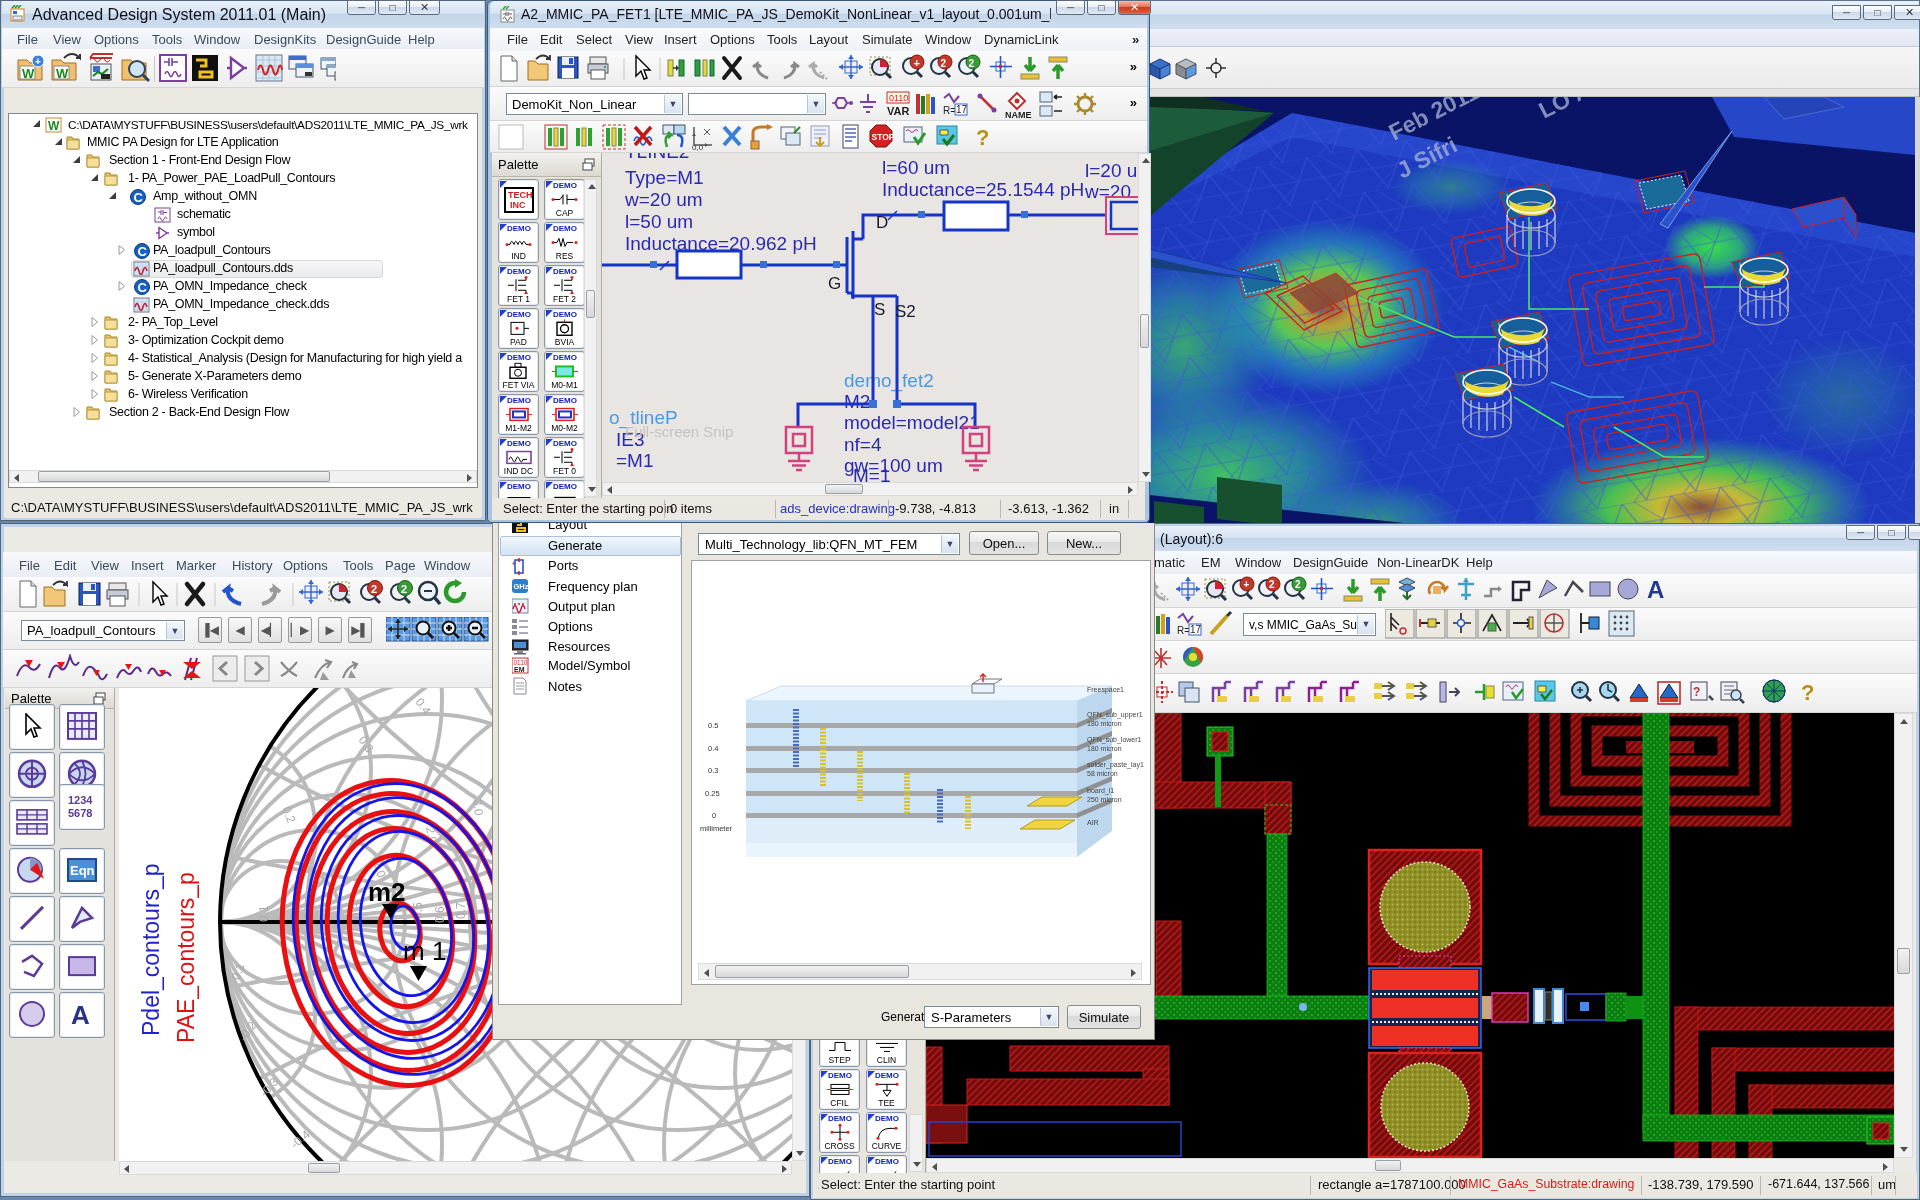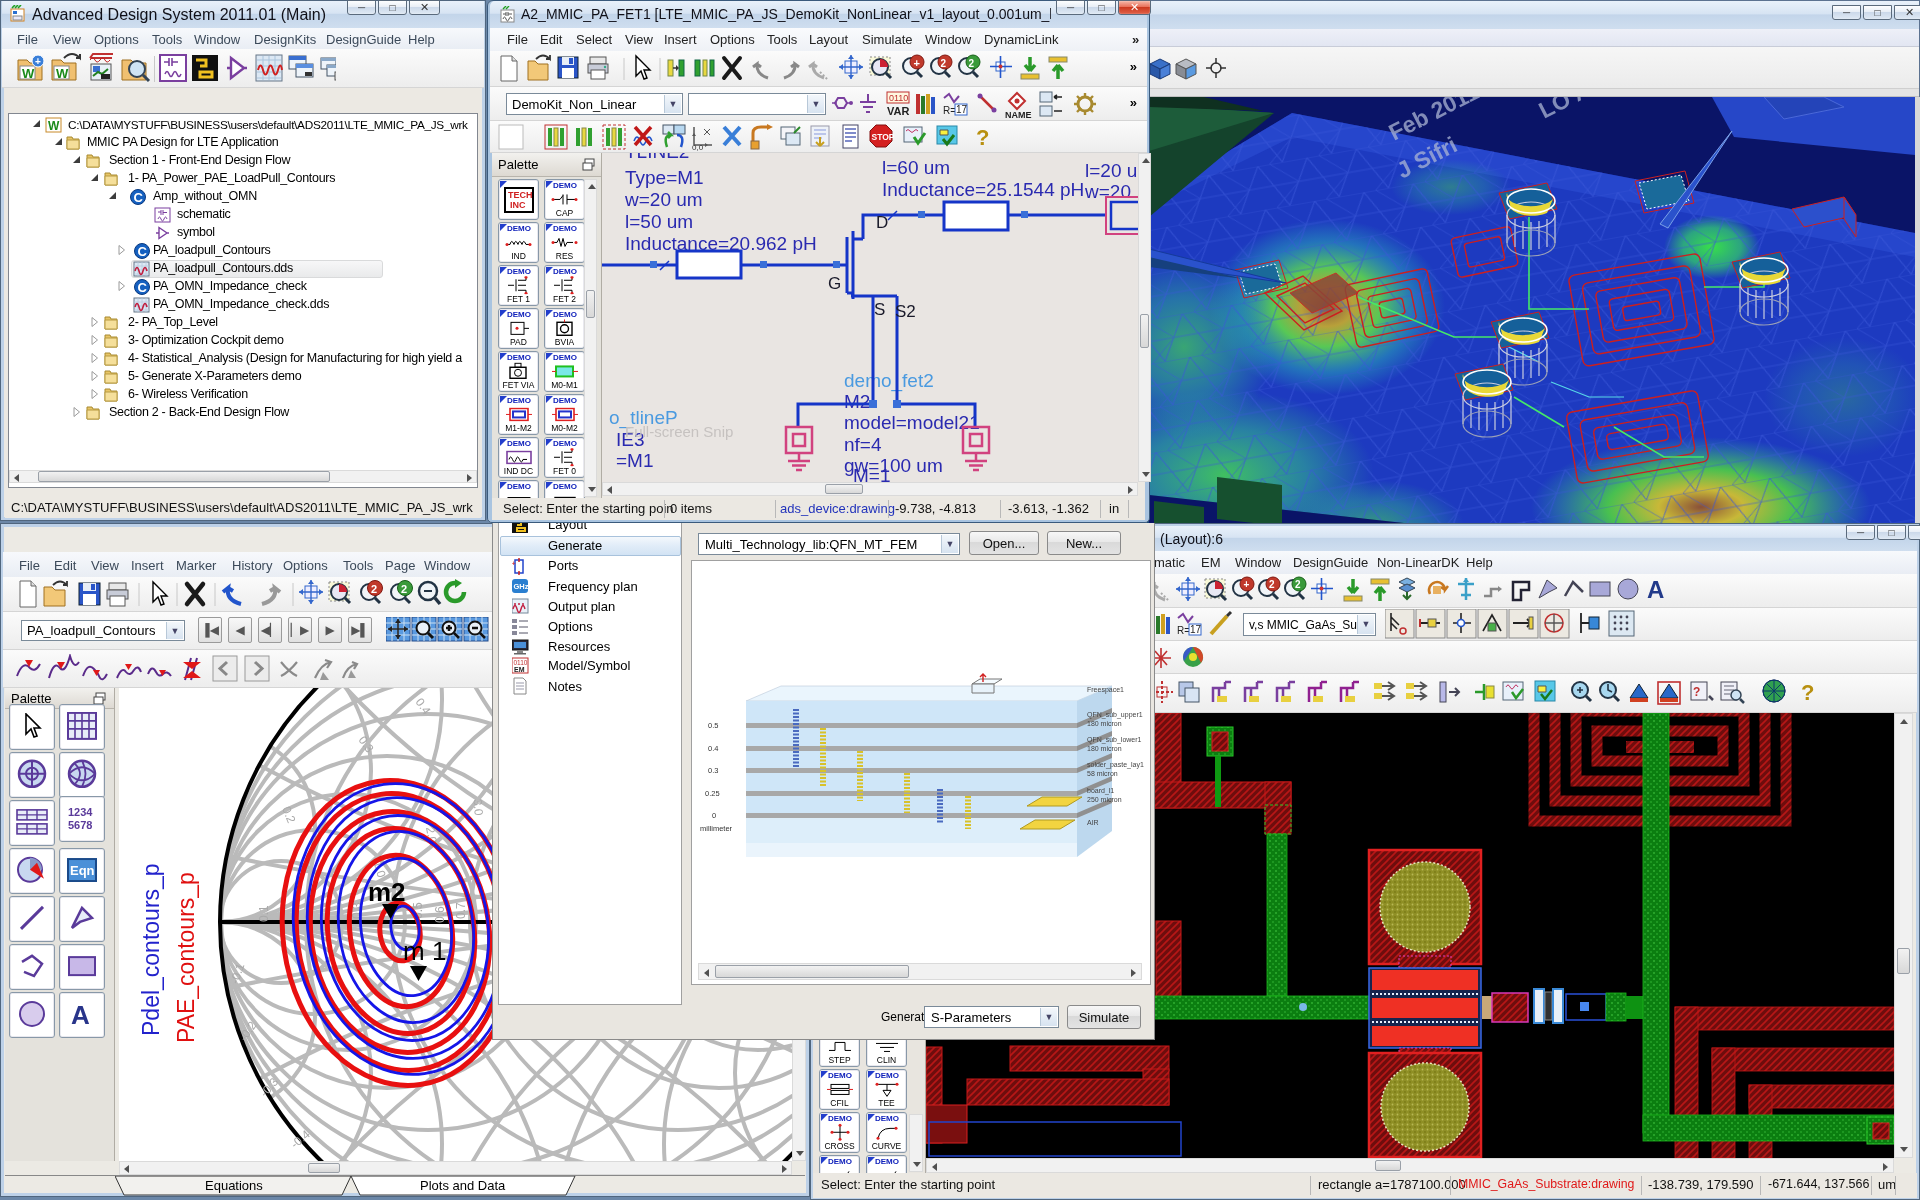--- a/index.html
+++ b/index.html
@@ -1089,21 +1089,21 @@
           <path d="M2 15 Q 15 2 28 15 M2 15 Q 15 28 28 15 M8 5 Q 18 15 8 25 M15 2 Q 22 15 15 28" stroke="#5a3a9a" stroke-width="1.8" fill="none"></path>
         </svg>
       </div>
   <div class="pbt" style="left:4px;top:112px;width:46px;height:46px">
         <svg width="32" height="28" viewBox="0 0 32 28">
           <rect x="1" y="2" width="30" height="10" fill="#e8ecf8" stroke="#5a3a9a" stroke-width="1.6"></rect>
           <rect x="1" y="16" width="30" height="10" fill="#e8ecf8" stroke="#5a3a9a" stroke-width="1.6"></rect>
           <path d="M11 2 v10 M21 2 v10 M11 16 v10 M21 16 v10 M1 7 h30 M1 21 h30" stroke="#5a3a9a" stroke-width="1.4"></path>
         </svg>
       </div>
-  <div class="pbt" style="left:54px;top:108px;width:46px;height:46px">
+  <div class="pbt" style="left:54px;top:96px;width:46px;height:46px">
         <svg width="30" height="26" viewBox="0 0 30 26">
           <text x="1" y="11" font-size="11" font-weight="bold" fill="#5a3a9a">1234</text>
           <text x="1" y="24" font-size="11" font-weight="bold" fill="#5a3a9a">5678</text>
         </svg>
       </div>
   <div class="pbt" style="left:4px;top:160px;width:46px;height:46px">
         <svg width="30" height="30" viewBox="0 0 30 30">
           <circle cx="13" cy="15" r="12" fill="#c8d8f0" stroke="#5a3a9a" stroke-width="2"></circle>
           <path d="M13 3 A12 12 0 0 1 25 15 L13 15 Z" fill="#8898c8"></path>
           <path d="M20 8 L27 24 L13 15 Z" fill="#e01818"></path>
@@ -1251,28 +1251,20 @@
   <div class="arr" style="left:3px;bottom:4px;border-left:4px solid transparent;border-right:4px solid transparent;border-top:5px solid #505050"></div>
   <div class="thumb" style="left:1px;top:16px;width:10px;height:42px"></div>
  </div>
 
  <div class="track" style="left:118px;top:637px;width:673px;height:14px">
   <div class="arr" style="left:4px;top:3px;border-top:4px solid transparent;border-bottom:4px solid transparent;border-right:5px solid #505050"></div>
   <div class="arr" style="right:4px;top:3px;border-top:4px solid transparent;border-bottom:4px solid transparent;border-left:5px solid #505050"></div>
   <div class="thumb" style="left:188px;top:1px;width:32px;height:10px"></div>
  </div>
 
- <div class="a" style="left:4px;top:651px;right:4px;height:21px;border-top:1px solid #888">
-  <svg class="a" style="left:110px;top:0" width="480" height="21" viewBox="0 0 480 21">
-   <path d="M0 0 L236 0 L227 19 L9 19 Z" fill="#f2f1ee" stroke="#333"></path>
-   <path d="M236 0 L460 0 L451 19 L245 19 Z" fill="#fff" stroke="#333"></path>
-   <text x="90" y="14" font-size="13" fill="#000" font-family="Liberation Sans">Equations</text>
-   <text x="305" y="14" font-size="13" fill="#000" font-family="Liberation Sans">Plots and Data</text>
-  </svg>
- </div>
 </div>
 
 <div class="a" id="wem" style="left:492px;top:523px;width:663px;height:517px;background:#e9e6e0;border:1px solid #8a8a8a;border-top:none">
 
  <div class="a" style="left:5px;top:0;width:184px;height:482px;background:#fff;border:1px solid #a0a0a0;border-top:none;overflow:hidden;font-size:13px">
   <svg class="a" style="left:13px;top:-6px" width="30" height="180" viewBox="0 0 30 180">
    <g transform="translate(0,0)">
           <rect x="0" y="0" width="16" height="16" fill="#101010"></rect>
           <path d="M3 4 h6 v4 h-4 M5 11 h8 v3 h-8 z" stroke="#f0c020" stroke-width="2" fill="none"></path>
         </g>

